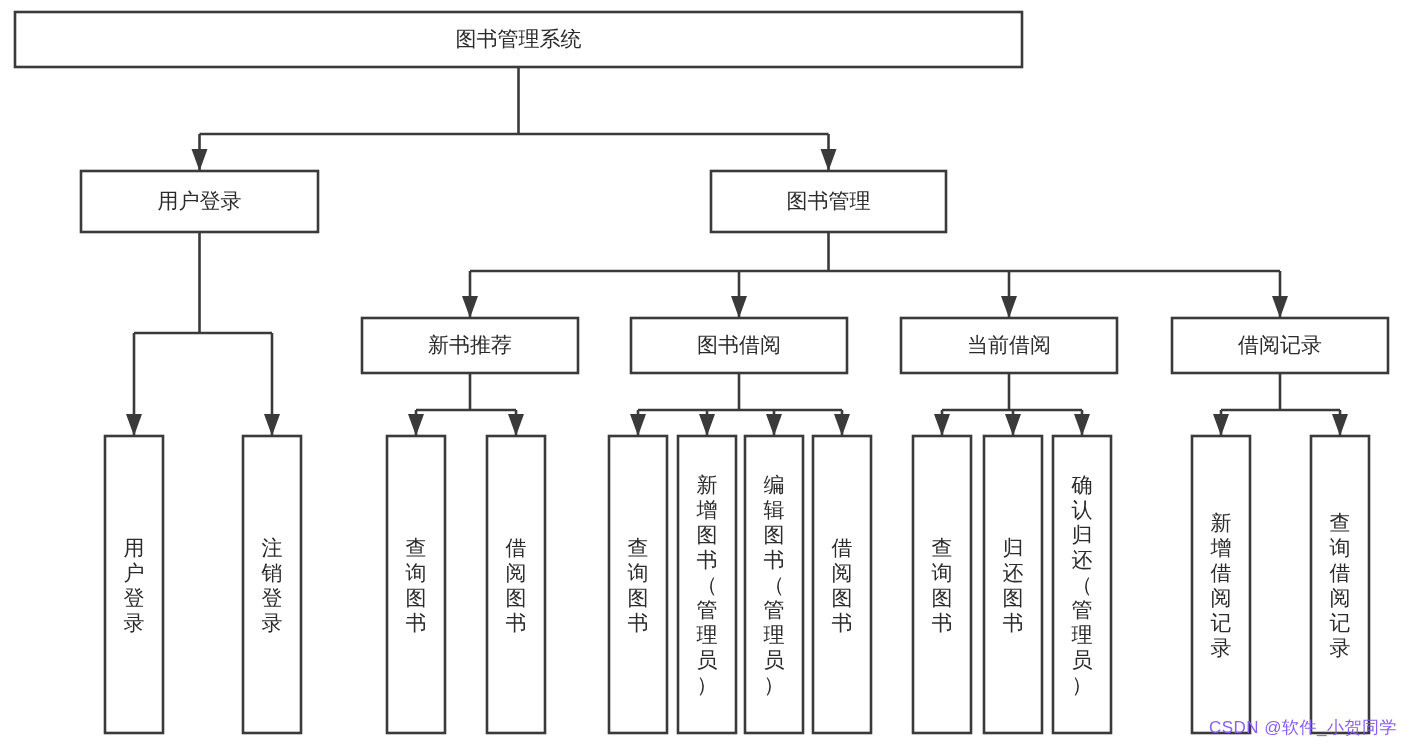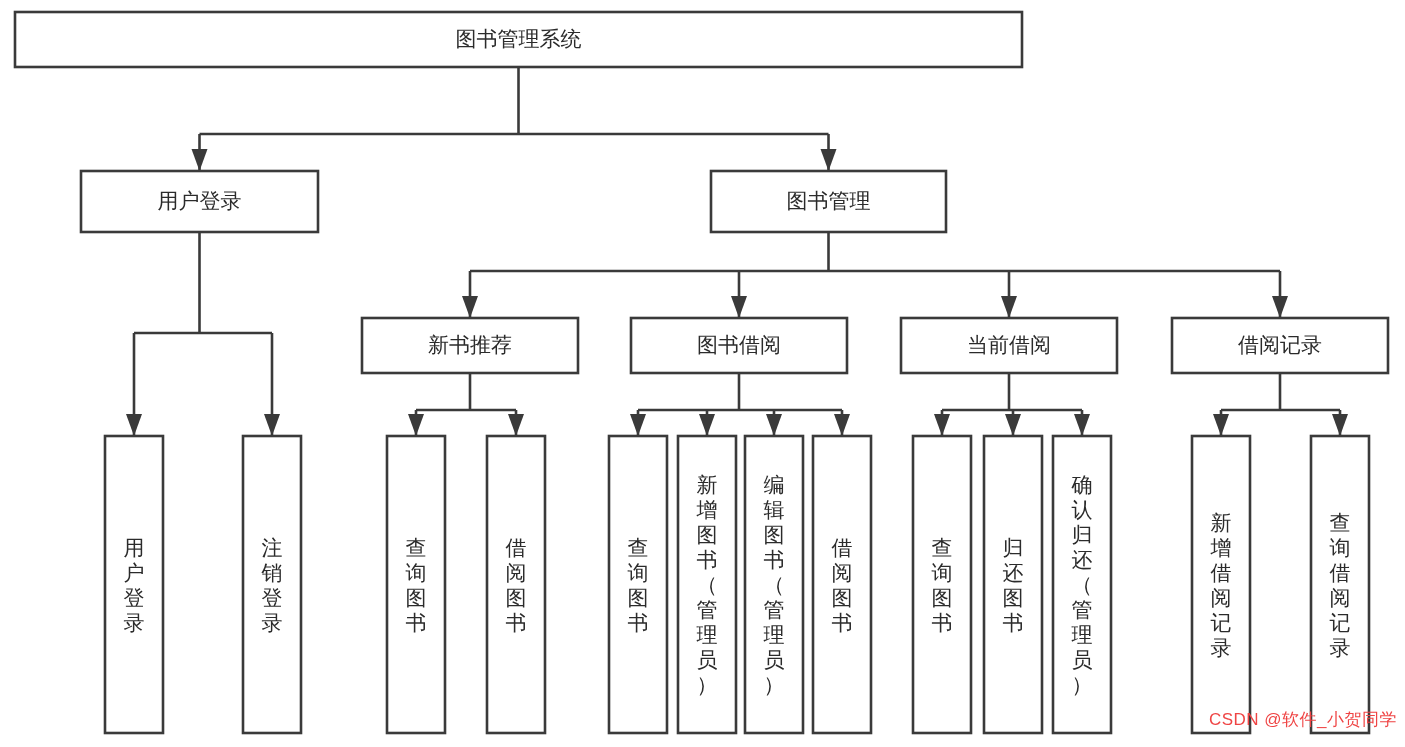--- a/index.html
+++ b/index.html
@@ -53,24 +53,24 @@
   }
   .node-label-v {
     fill: #2b2b2b;
     font-family: "Liberation Sans", "DejaVu Sans", sans-serif;
     font-size: 21px;
     text-anchor: middle;
   }
   .watermark {
     position: absolute;
     right: 8px;
-    bottom: 16px;
+    bottom: 8px;
     font-family: "Liberation Sans", "DejaVu Sans", sans-serif;
     font-size: 17px;
-    color: #ef4444;
+    color: #8b5cf6;
     letter-spacing: 0.5px;
     white-space: nowrap;
     user-select: none;
   }
 </style>
 </head>
 <body>
 
 <div id="diagram-root">
 

